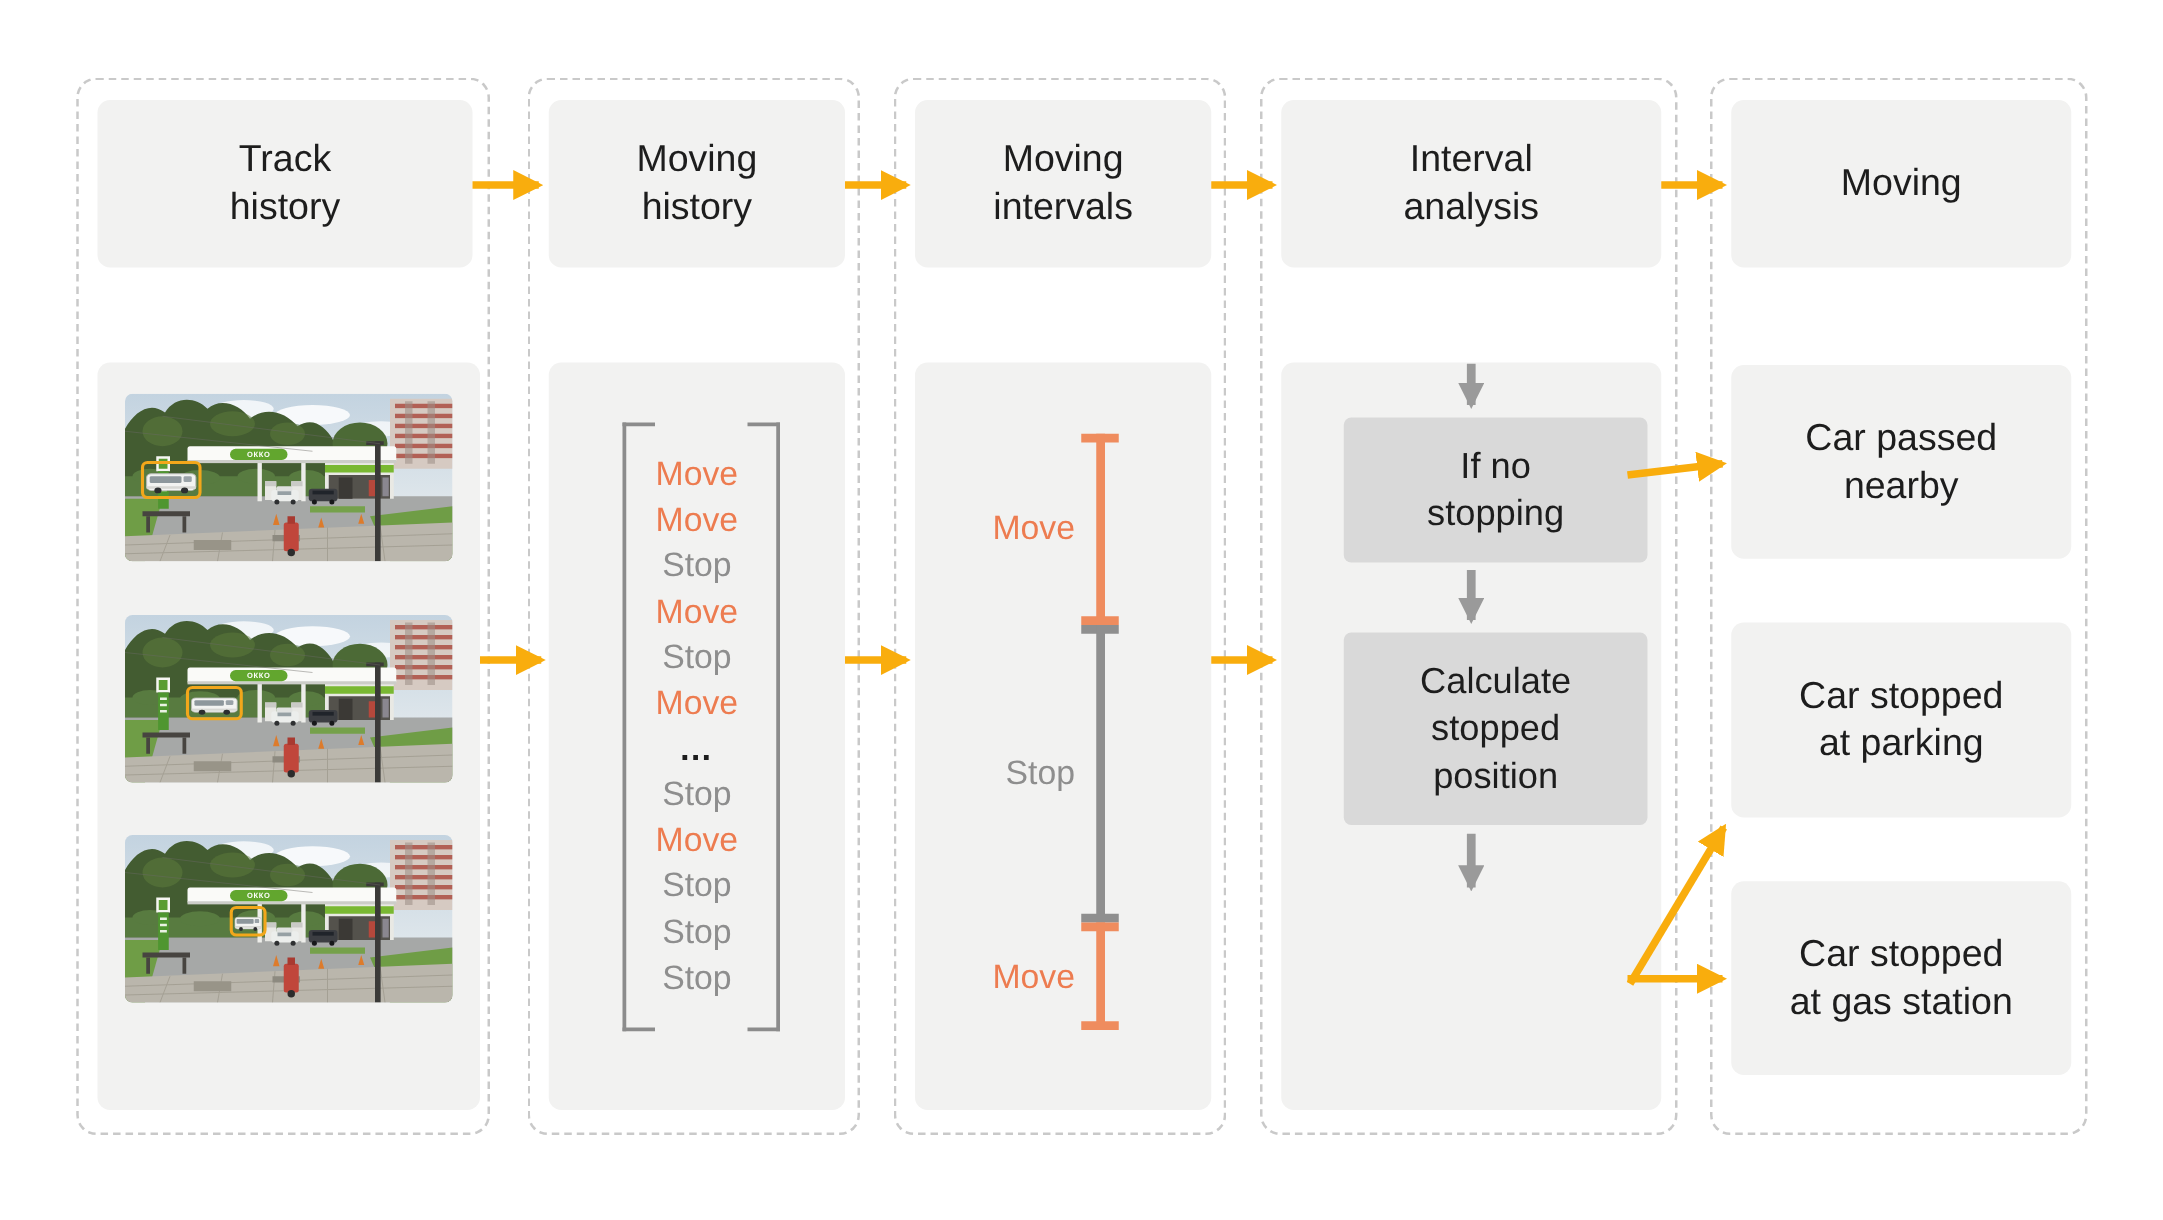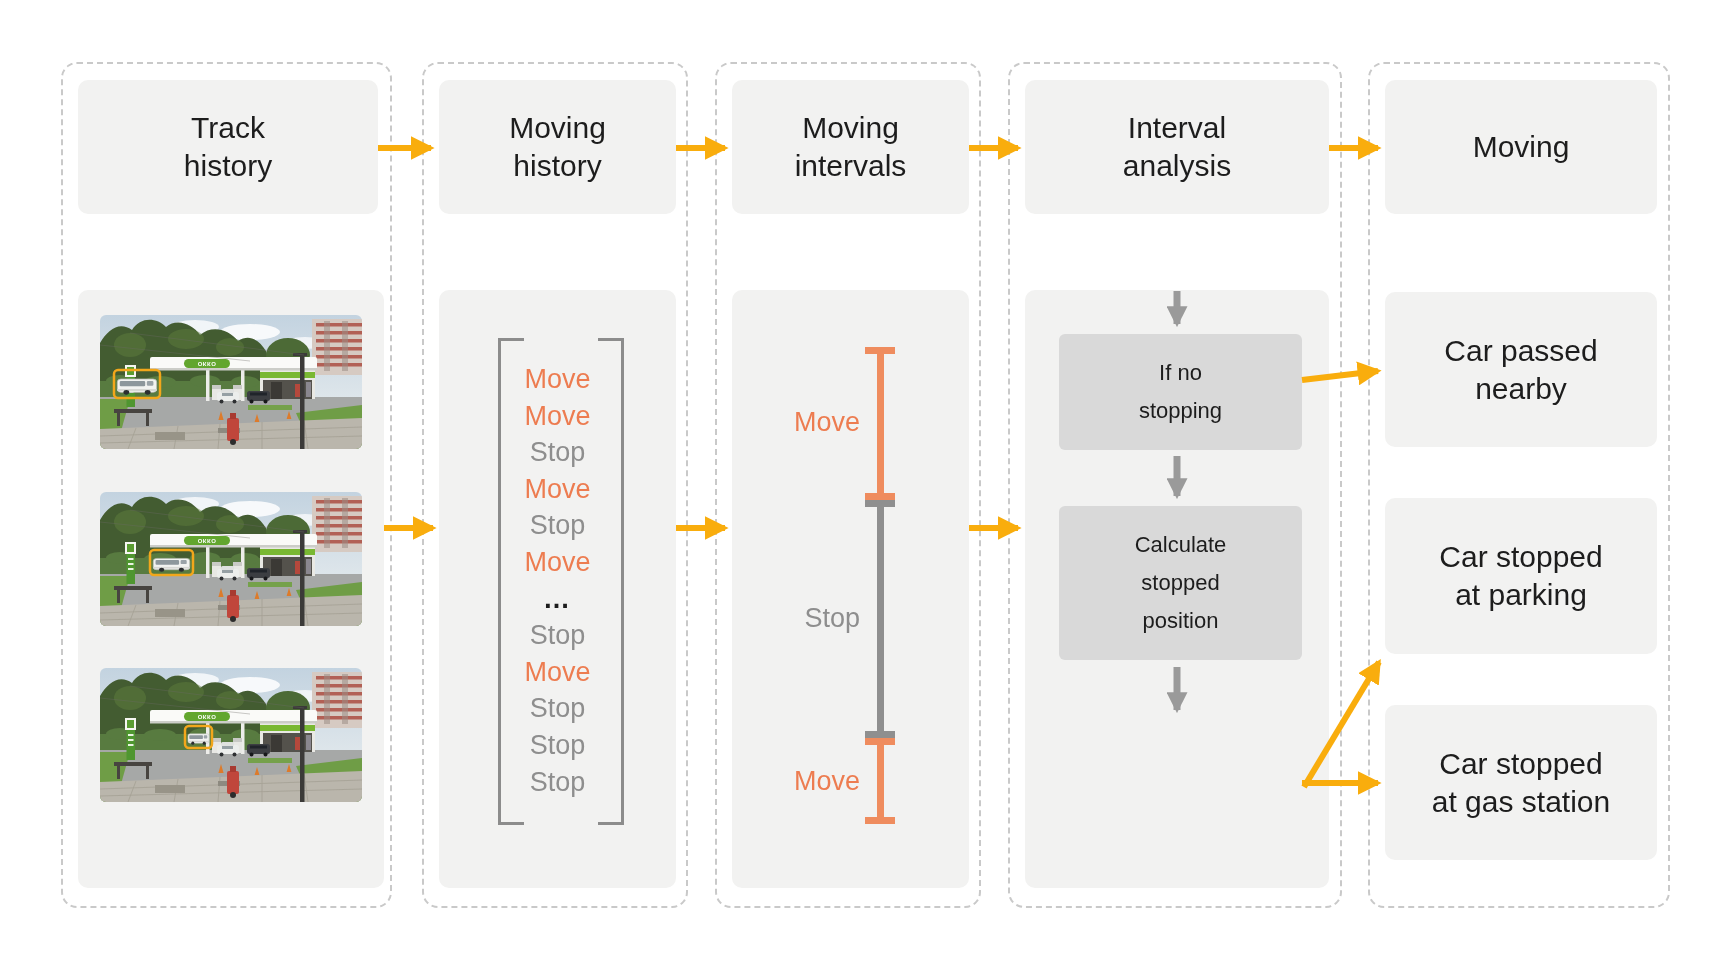--- a/index.html
+++ b/index.html
@@ -41,23 +41,23 @@
   .seg .shaft{position:absolute;left:11.5px;top:0;bottom:0;width:7px;}
   .seg .cap{position:absolute;left:0;width:30px;height:7px;}
   .seg .cap.top{top:0;} .seg .cap.bot{bottom:0;}
   .seg.move .shaft,.seg.move .cap{background:#EF8C5E;}
   .seg.stop .shaft,.seg.stop .cap{background:#8F8F8F;}
   .ilabel{position:absolute;left:0;width:128px;height:36px;line-height:36px;
           text-align:right;font-size:27px;}
   .ilabel.move{color:#ED7C50;}
   .ilabel.stop{color:#8E8E8E;}
   #ilabel-1{top:114px;} #ilabel-2{top:310px;} #ilabel-3{top:473px;}
-  .stepbox{position:absolute;left:34px;width:243px;background:#d9d9d9;border-radius:6px;
+  .stepbox{position:absolute;left:50px;width:243px;background:#d9d9d9;border-radius:6px;
            display:flex;align-items:center;justify-content:center;text-align:center;
-           font-size:22px;line-height:38px;white-space:pre-line;}
+           font-size:29px;line-height:38px;white-space:pre-line;}
   #step-1{top:44px;height:116px;}
   #step-2{top:216px;height:154px;}
   #step-3{top:430px;height:125px;}
   .rbox{position:absolute;left:15px;width:272px;height:155px;background:#f2f2f1;border-radius:10px;
         display:flex;align-items:center;justify-content:center;text-align:center;
         font-size:30px;line-height:38px;white-space:pre-line;}
   #result-1{top:228px;} #result-2{top:434px;height:156px;} #result-3{top:641px;}
   #arrow-overlay{position:absolute;left:0;top:0;width:1730px;height:976px;pointer-events:none;z-index:10;}
   #defs-holder{position:absolute;width:0;height:0;overflow:hidden;}
   .sign-text{fill:#ffffff;font-size:6px;font-weight:bold;text-anchor:middle;

